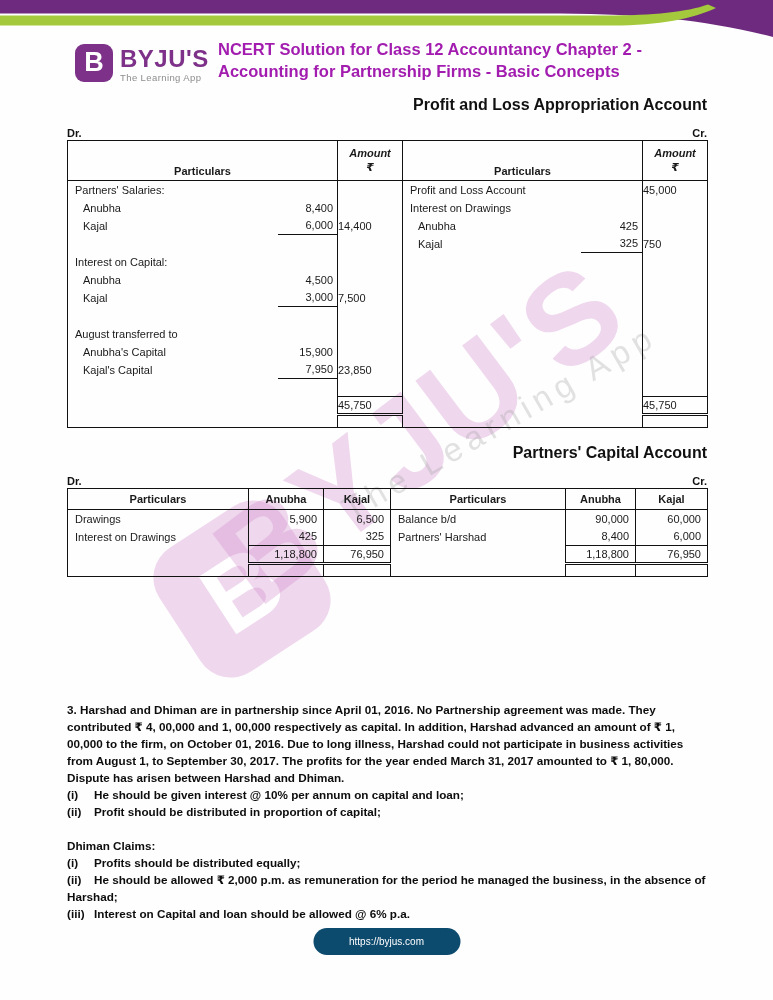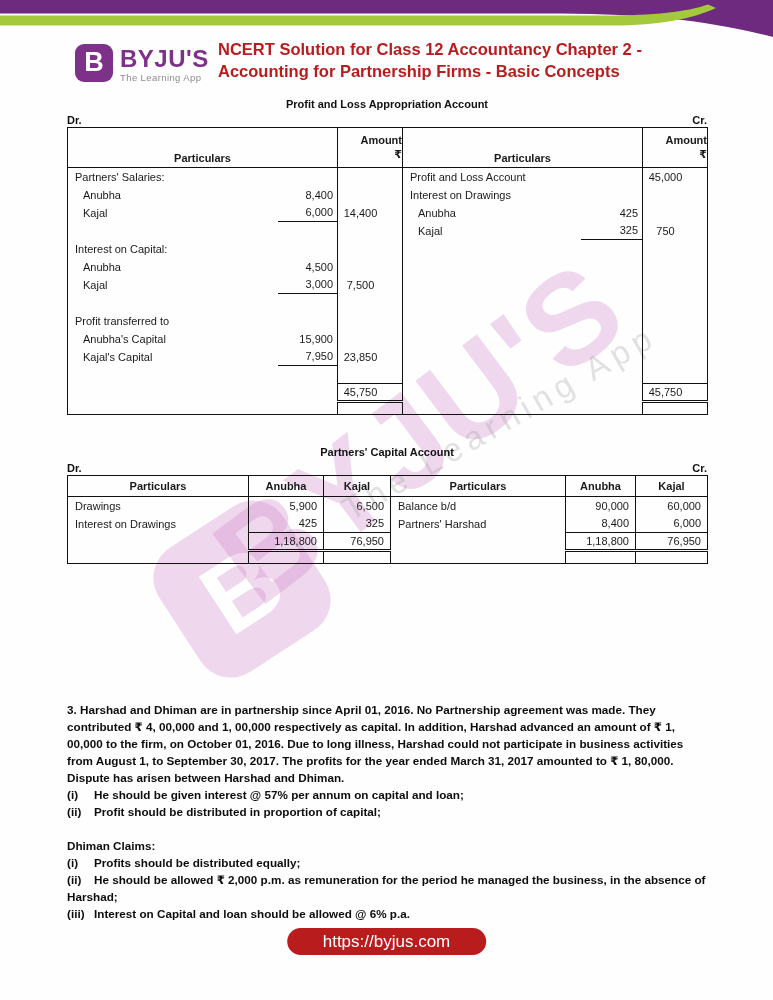--- a/index.html
+++ b/index.html
@@ -19,78 +19,78 @@
   .logo-square {
     width:38px; height:38px; background:#7d3189; border-radius:9px;
     color:#fff; font-weight:bold; font-size:27px; line-height:36px; text-align:center;
   }
   .logo-texts { margin-left:7px; padding-top:2px; }
   .logo-brand { font-size:24px; font-weight:bold; color:#7d3189; letter-spacing:.5px; line-height:25px; }
   .logo-tagline { font-size:9.5px; color:#8d8d8d; letter-spacing:.4px; margin-top:1px; }
 
   
   .doc-title { position:absolute; left:218px; top:38px; z-index:2;
-    font-size:16.5px; font-weight:bold; line-height:22px; color:#b91c1c; }
+    font-size:16.5px; font-weight:bold; line-height:22px; color:#a21caf; }
 
   
   .watermark { position:absolute; inset:0; z-index:0; pointer-events:none; }
   .wm-text { position:absolute; left:232px; top:510px; transform:rotate(-37deg); transform-origin:left center;
     font-size:128px; font-weight:bold; line-height:1; color:rgba(210,140,206,0.34); letter-spacing:2px; }
   .wm-tagline { position:absolute; left:345px; top:495px; transform:rotate(-30deg); transform-origin:left center;
     font-size:33px; line-height:1; color:rgba(165,165,165,0.32); letter-spacing:6px; }
   .wm-logo { position:absolute; left:168px; top:515px; width:148px; height:148px;
     background:rgba(210,140,206,0.34); border-radius:36px; transform:rotate(-33deg);
     display:flex; align-items:center; justify-content:center; }
   .wm-b { color:#fff; font-size:100px; font-weight:bold; }
 
   
   .acct { position:absolute; left:67px; width:640px; z-index:2; }
   .acct.pl  { top:98px; }
   .acct.cap { top:446px; }
-  .acct-title { text-align:center; font-weight:bold; font-size:11px; line-height:13px; }
-  .drcr { display:flex; justify-content:space-between; font-weight:bold; font-size:11px; margin-top:3px; line-height:12px;text-align:center; }
+  .acct-title { text-align:right; font-weight:bold; font-size:16px; line-height:13px; }
+  .drcr { display:flex; justify-content:space-between; font-weight:bold; font-size:11px; margin-top:16px; line-height:12px;text-align:center; }
 
   table { border-collapse:collapse; table-layout:fixed; width:640px; background:transparent; margin-top:1px; }
   #pl-table, #cap-table { border:1.4px solid #111; }
   th, td { font-size:11px; color:#1a1a1a; overflow:hidden; white-space:nowrap; }
 
   
   #pl-table th { border-bottom:1px solid #111; height:40px; font-weight:bold; }
   #pl-table th.hp { vertical-align:bottom; padding-bottom:3px; text-align:center; }
-  #pl-table th.ha { vertical-align:top; padding-top:5px; text-align:right; line-height:14px; }
+  #pl-table th.ha { vertical-align:top; padding-top:5px; text-align:center; line-height:14px;font-style:italic; }
   #pl-table th.mid { border-right:1px solid #111; }
   #pl-table th.bl, #pl-table td.amt { border-left:1px solid #111; }
   #pl-table td { height:18px; vertical-align:middle; }
   #pl-table tr.short td { height:13px; }
   #pl-table td.desc { padding-left:7px; text-align:left; }
   #pl-table td.desc.ind { padding-left:15px; }
   #pl-table td.sub { text-align:right; padding-right:4px; }
   #pl-table td.sub.u { border-bottom:1.2px solid #111; }
-  #pl-table td.amt { text-align:center; padding-right:19px; }
+  #pl-table td.amt { text-align:left; padding-right:19px; }
   #pl-table td.amt.mid { border-right:1px solid #111; }
   #pl-table td.tc { border-top:1.2px solid #111; border-bottom:3px double #111; }
 
   
   #cap-table th { border-bottom:1px solid #111; height:21px; font-weight:bold; text-align:center; }
   #cap-table th:not(:first-child), #cap-table td:not(:first-child) { border-left:1px solid #111; }
   #cap-table td { height:18px; vertical-align:middle; }
   #cap-table tr.short td { height:13px; }
   #cap-table td.desc { padding-left:7px; text-align:left; }
   #cap-table td.num { text-align:right; padding-right:6px; }
   #cap-table td.t { border-top:1.2px solid #111; border-bottom:3px double #111;margin-left:33px; }
 
   
   .question { position:absolute; left:67px; top:701px; width:643px; z-index:2;
     font-size:11.7px; font-weight:bold; line-height:17px; color:#0d0d0d; }
   .claims-heading { margin-top:17px; }
   .claim .marker { display:inline-block; width:27px; }
 
   
   .footer-pill { position:absolute; top:928px; left:50%; transform:translateX(-50%);
-    background:#b91c1c; color:#fff; font-size:17px; line-height:17px;
+    background:#0c4a6e; color:#fff; font-size:10px; line-height:17px;
     padding:5px 36px; border-radius:15px; z-index:2; }
 </style>
 </head>
 <body>
 
 <div class="page">
 
   <svg class="band" width="773" height="44" viewBox="0 0 773 44" aria-hidden="true">
     <path d="M0,0 H773 V37 C706,20 650,14.5 560,13.5 L0,13.5 Z" fill="#6e2a7e"></path>
     <path d="M0,15.5 H605 C655,15.5 686,12 708,4.5 L716,8 C693,18.5 660,25.5 612,25.5 L0,25.5 Z" fill="#a5c93c"></path>
@@ -207,21 +207,21 @@
           </tr>
           <tr>
             <td class="desc"></td>
             <td class="sub"></td>
             <td class="amt mid"></td>
             <td class="desc"></td>
             <td class="sub"></td>
             <td class="amt"></td>
           </tr>
           <tr>
-            <td class="desc">Profit transferred to</td>
+            <td class="desc">August transferred to</td>
             <td class="sub"></td>
             <td class="amt mid"></td>
             <td class="desc"></td>
             <td class="sub"></td>
             <td class="amt"></td>
           </tr>
           <tr>
             <td class="desc ind">Anubha's Capital</td>
             <td class="sub">15,900</td>
             <td class="amt mid"></td>
@@ -323,21 +323,21 @@
             <td class="num"></td>
             <td class="num"></td>
           </tr>
         </tbody>
     </table>
   </section>
 
   <div class="question">
     <div style="white-space:normal;">3. Harshad and Dhiman are in partnership since April 01, 2016. No Partnership agreement was made. They contributed ₹ 4, 00,000 and 1, 00,000 respectively as capital. In addition, Harshad advanced an amount of ₹ 1, 00,000 to the firm, on October 01, 2016. Due to long illness, Harshad could not participate in business activities from August 1, to September 30, 2017. The profits for the year ended March 31, 2017 amounted to ₹ 1, 80,000. Dispute has arisen between Harshad and Dhiman.</div>
     <div id="harshad-items">
-        <div class="claim"><span class="marker">(i)</span><span class="ctext">He should be given interest @ 57% per annum on capital and loan;</span></div>
+        <div class="claim"><span class="marker">(i)</span><span class="ctext">He should be given interest @ 10% per annum on capital and loan;</span></div>
         <div class="claim"><span class="marker">(ii)</span><span class="ctext">Profit should be distributed in proportion of capital;</span></div>
       </div>
     <div class="claims-heading">Dhiman Claims:</div>
     <div id="dhiman-items">
         <div class="claim"><span class="marker">(i)</span><span class="ctext">Profits should be distributed equally;</span></div>
         <div class="claim"><span class="marker">(ii)</span><span class="ctext">He should be allowed ₹ 2,000 p.m. as remuneration for the period he managed the business, in the absence of Harshad;</span></div>
         <div class="claim"><span class="marker">(iii)</span><span class="ctext">Interest on Capital and loan should be allowed @ 6% p.a.</span></div>
       </div>
   </div>
 

